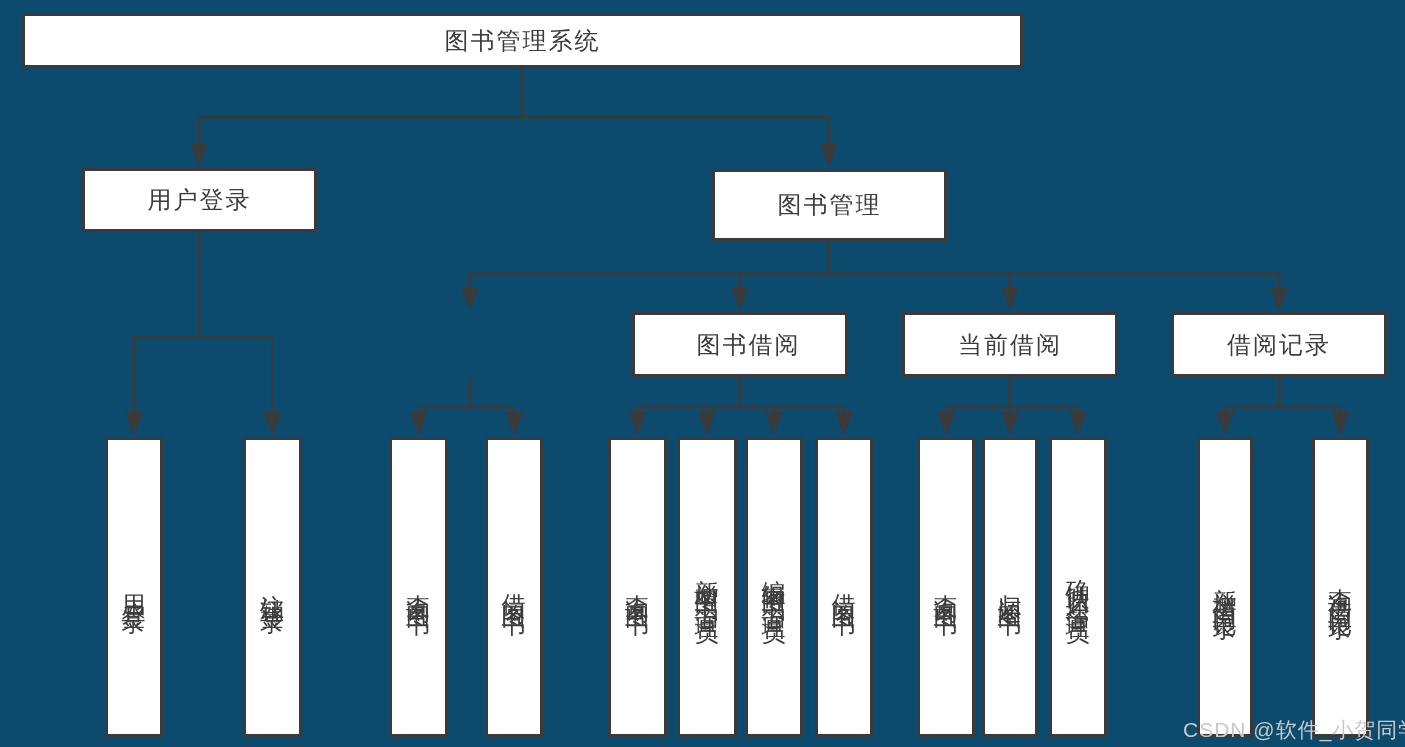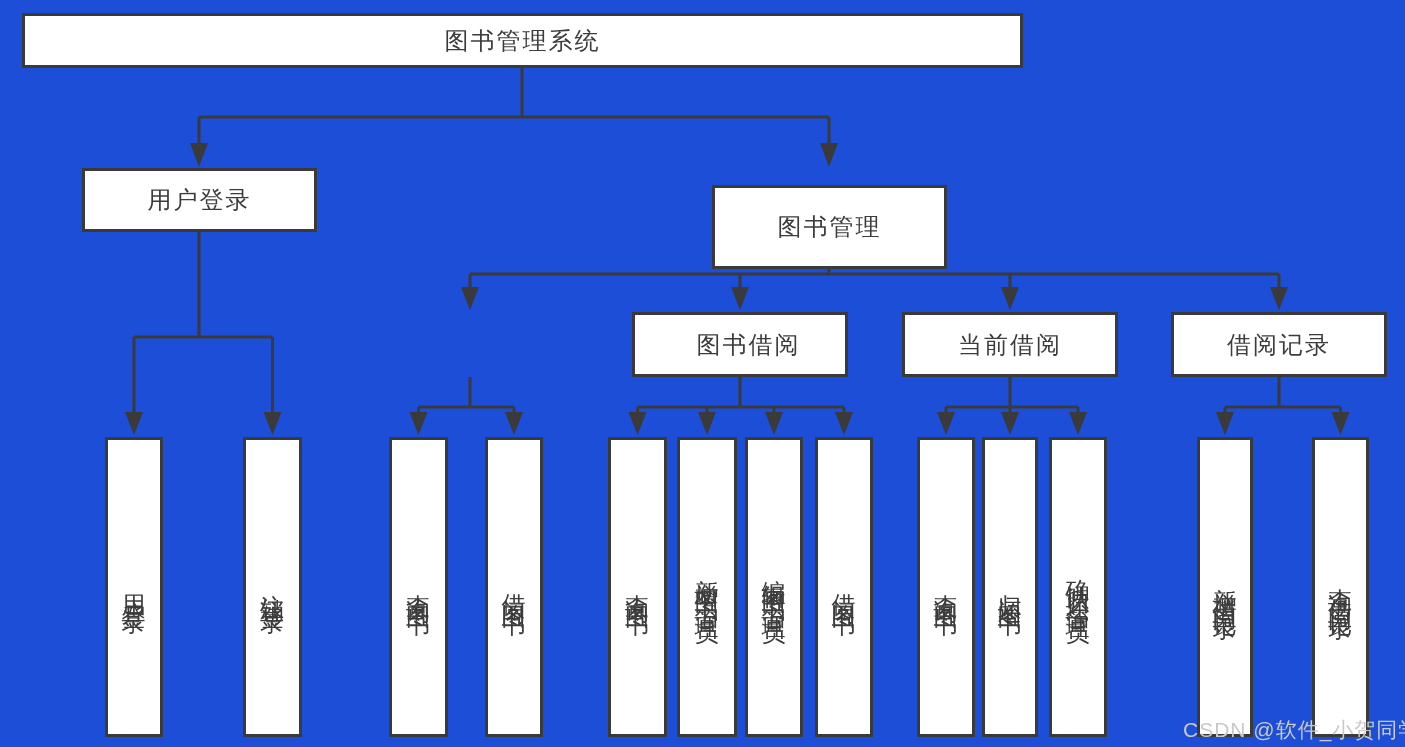--- a/index.html
+++ b/index.html
@@ -1,21 +1,21 @@
 <!DOCTYPE html>
 <html><head>
 <meta charset="utf-8">
 <style>
   * { margin: 0; padding: 0; box-sizing: border-box; }
   html, body { background: #ffffff; }
   .stage {
     position: relative;
     width: 1405px;
     height: 747px;
-    background: #1d4ed8;
+    background: #0c4a6e;
     font-family: "Liberation Sans", sans-serif;
     color: #3c3c3c;
     overflow: hidden;
   }
   .connectors {
     position: absolute;
     left: 0; top: 0;
     width: 1405px; height: 747px;
   }
   .node {
@@ -102,21 +102,21 @@
     </g>
   </svg>
 
   <div class="node h-node" style="left:22px; top:13px; width:1001px; height:55px;">
     <span class="lbl">图书管理系统</span>
   </div>
 
   <div class="node h-node" style="left:82px; top:168px; width:235px; height:64px;">
     <span class="lbl">用户登录</span>
   </div>
-  <div class="node h-node" style="left:712px; top:169px; width:235px; height:84px;margin-top:16px;">
+  <div class="node h-node" style="left:712px; top:169px; width:235px; height:72px;">
     <span class="lbl">图书管理</span>
   </div>
 
   <div class="node h-node" style="left:632px; top:312px; width:216px; height:65px;padding-left:17px;">
     <span class="lbl">图书借阅</span>
   </div>
   <div class="node h-node" style="left:902px; top:312px; width:216px; height:65px;">
     <span class="lbl">当前借阅</span>
   </div>
   <div class="node h-node" style="left:1171px; top:312px; width:216px; height:65px;justify-content:center;">

